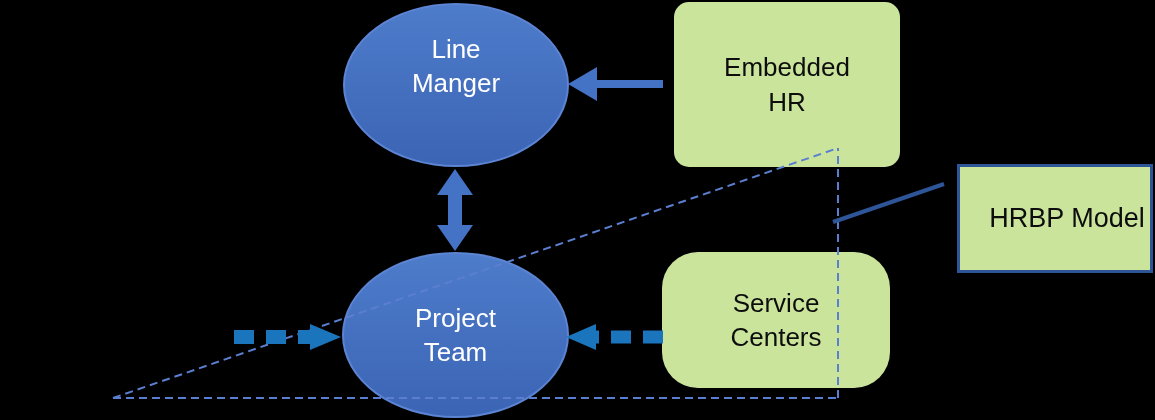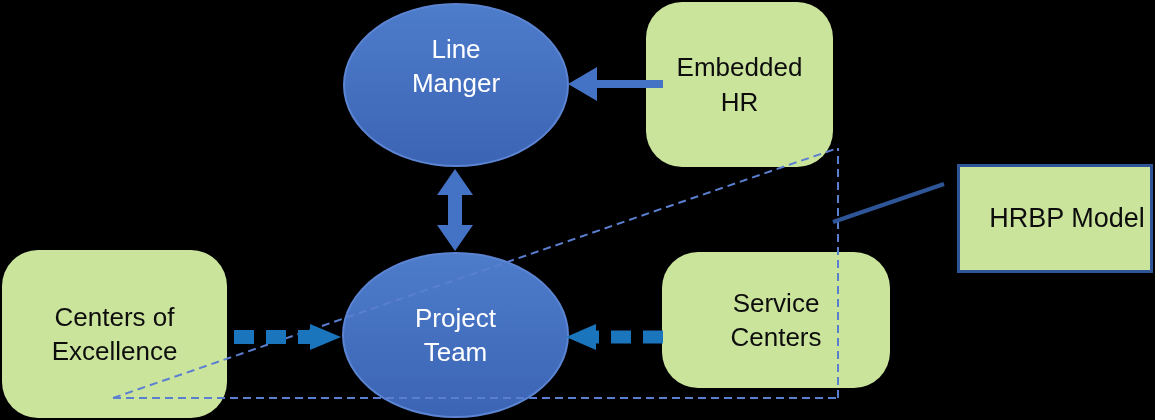--- a/index.html
+++ b/index.html
@@ -52,29 +52,25 @@
   <div class="node ellipse" style="left:343px;top:3px;width:226px;height:164px;">
     <span class="label" style="transform:translateY(-19px);">Line
 Manger</span>
   </div>
 
   <div class="node ellipse" style="left:342px;top:252px;width:227px;height:166px;">
     <span class="label">Project
 Team</span>
   </div>
 
-  <div class="node greenbox" style="left:646px;top:2px;width:187px;height:165px;">
+  <div class="node greenbox" style="left:674px;top:2px;width:226px;height:165px;border-radius:15px;">
     <span class="label">Embedded
 HR</span>
   </div>
 
-  <div class="node greenbox" style="left:2px;top:250px;width:225px;height:168px;">
-    <span class="label">Centers of
-Excellence</span>
-  </div>
 
   <div class="node greenbox" style="left:662px;top:252px;width:228px;height:136px;">
     <span class="label">Service
 Centers</span>
   </div>
 
   <div class="node hrbpbox" style="left:957px;top:164px;width:196px;height:109px;padding-left:24px;">
     <span class="label" style="font-size:27px;">HRBP Model</span>
   </div>
 

